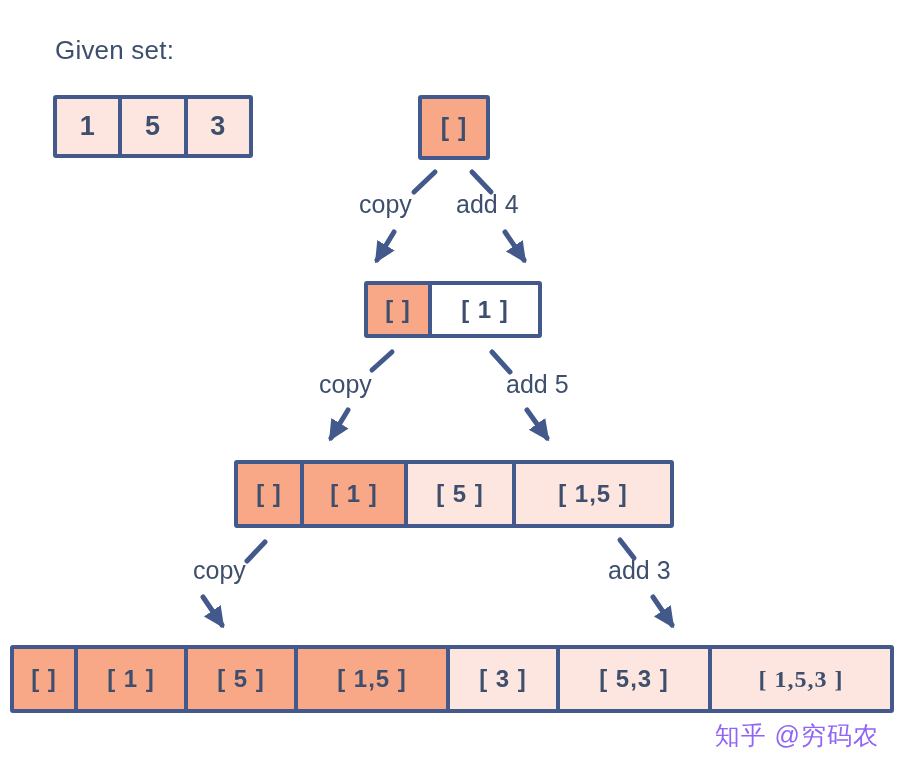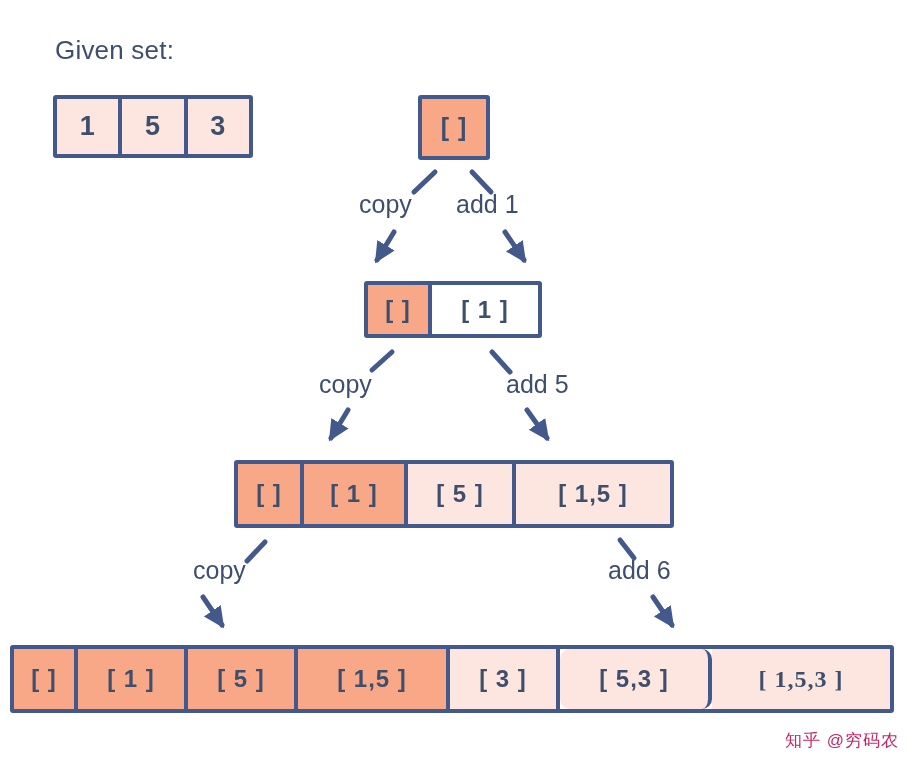--- a/index.html
+++ b/index.html
@@ -85,24 +85,24 @@
     left: 0;
     top: 0;
     width: 907px;
     height: 766px;
     pointer-events: none;
   }
 
   
   #watermark {
     position: absolute;
-    right: 8px;
+    right: 28px;
     bottom: 14px;
-    color: #be185d;
-    font-size: 17px;
+    color: #8b5cf6;
+    font-size: 25px;
     letter-spacing: 1px;
     white-space: nowrap;
     opacity: 0.95;
   }
 </style>
 </head>
 <body>
 
 <div id="canvas">
 
@@ -146,27 +146,27 @@
       <path d="M 203 597 L 222 625" stroke="#44598B" stroke-width="5" stroke-linecap="round" fill="none" marker-end="url(#ah)"></path>
     </g>
 
     <g>
       <path d="M 620 540 L 634 558" stroke="#44598B" stroke-width="5" stroke-linecap="round" fill="none"></path>
       <path d="M 653 597 L 672 625" stroke="#44598B" stroke-width="5" stroke-linecap="round" fill="none" marker-end="url(#ah)"></path>
     </g>
   </svg>
 
   <div class="edge-label" style="left:359px; top:190px;">copy</div>
-  <div class="edge-label" style="left:456px; top:190px;">add 1</div>
+  <div class="edge-label" style="left:456px; top:190px;">add 4</div>
 
   <div class="edge-label" style="left:319px; top:370px;">copy</div>
   <div class="edge-label" style="left:506px; top:370px;">add 5</div>
 
   <div class="edge-label" style="left:193px; top:556px;">copy</div>
-  <div class="edge-label" style="left:608px; top:556px;">add 6</div>
+  <div class="edge-label" style="left:608px; top:556px;">add 3</div>
 
   <div class="row" id="level0-row">
     <div class="cell fill-orange" style="flex:1 1 0;">[ ]</div>
   </div>
 
   <div class="row" id="level1-row">
     <div class="cell fill-orange" style="flex:0 0 64px;">[ ]</div>
     <div class="cell fill-white" style="flex:1 1 0;">[ 1 ]</div>
   </div>
 
@@ -176,19 +176,19 @@
     <div class="cell fill-pink" style="flex:0 0 108px;">[ 5 ]</div>
     <div class="cell fill-pink" style="flex:1 1 0;">[ 1,5 ]</div>
   </div>
 
   <div class="row" id="level3-row">
     <div class="cell fill-orange" style="flex:0 0 64px;">[ ]</div>
     <div class="cell fill-orange" style="flex:0 0 110px;">[ 1 ]</div>
     <div class="cell fill-orange" style="flex:0 0 110px;">[ 5 ]</div>
     <div class="cell fill-orange" style="flex:0 0 152px;">[ 1,5 ]</div>
     <div class="cell fill-pink" style="flex:0 0 110px;">[ 3 ]</div>
-    <div class="cell fill-pink" style="flex:0 0 152px;border-radius:10px;">[ 5,3 ]</div>
+    <div class="cell fill-pink" style="flex:0 0 152px;">[ 5,3 ]</div>
     <div class="cell fill-pink" style="flex:1 1 0;font-family:Liberation Serif, serif;">[ 1,5,3 ]</div>
   </div>
 
   <div id="watermark">知乎 @穷码农</div>
 
 </div>
 
 </body></html>

